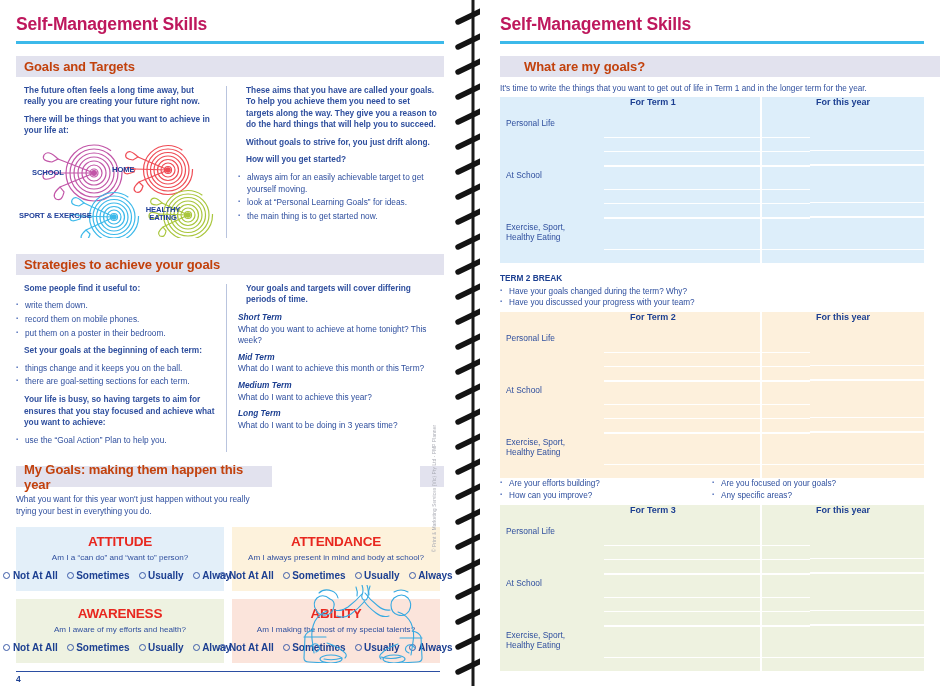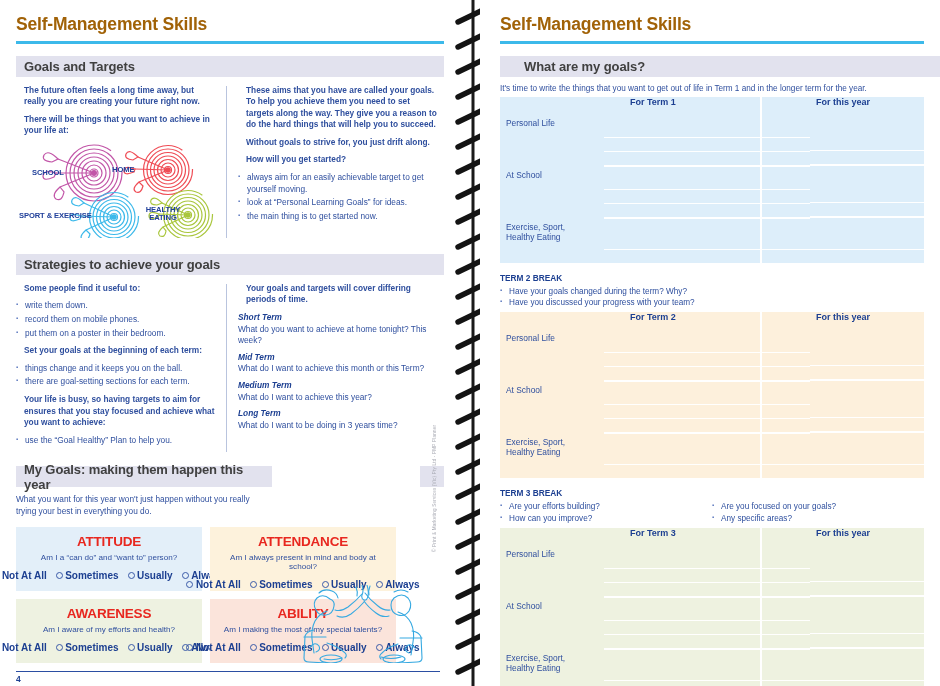--- a/index.html
+++ b/index.html
@@ -7,27 +7,27 @@
        font-family:"Liberation Sans","DejaVu Sans",sans-serif;
        color:#2e4f9e;}
   .spread{position:relative;width:940px;height:686px;background:#ffffff;}
 
   
   .page{position:absolute;top:0;height:686px;background:#fff;}
   .page-left{left:0;width:460px;}
   .page-right{left:480px;width:460px;}
 
   
-  .page-title{font-size:17.5px;font-weight:bold;color:#a16207;
+  .page-title{font-size:17.5px;font-weight:bold;color:#be185d;
               letter-spacing:-0.2px;margin:0;}
   .title-rule{height:2.5px;background:#3cb9ea;margin-top:6px;}
 
   .sec-bar{background:#e2e2ee;height:21px;display:flex;align-items:center;
            padding-left:8px;margin-top:12px;}
-  .sec-bar-title{font-size:13px;font-weight:bold;color:#404040;letter-spacing:-0.1px;}
+  .sec-bar-title{font-size:13px;font-weight:bold;color:#c2410c;letter-spacing:-0.1px;}
 
   
   .bodytext{font-size:8.3px;line-height:11.6px;color:#2f4f9e;}
   .bodytext p{margin:0 0 6px 8px;font-weight:bold;}
   ul.bul{list-style:none;margin:0 0 6px 0;padding:0;}
   ul.bul li{position:relative;padding-left:9px;margin-bottom:2px;
             font-size:8.3px;line-height:11.6px;}
   ul.bul li:before{content:"▪";position:absolute;left:0;top:-1px;
                    font-size:6px;color:#5e7bc0;}
   .lbl{font-weight:bold;color:#1c3f91;font-style:italic;}
@@ -41,21 +41,21 @@
   
   .targets{position:relative;width:205px;height:95px;margin-top:2px;}
   .tgt-label{position:absolute;font-size:7.6px;font-weight:bold;color:#21409a;
              letter-spacing:-0.1px;text-align:center;line-height:8.6px;}
 
   
   .handshake{position:absolute;right:8px;bottom:0;width:150px;height:78px;}
 
   
   .quad{display:flex;flex-wrap:wrap;gap:8px;margin-top:9px;width:424px;}
-  .qbox{width:186px;height:64px;box-sizing:border-box;padding:7px 6px 0 6px;
+  .qbox{width:208px;height:64px;box-sizing:border-box;padding:7px 6px 0 6px;
         text-align:center;}
   .qtitle{font-size:13.5px;font-weight:bold;color:#e8271f;letter-spacing:-0.2px;}
   .qq{font-size:8.1px;color:#2f4f9e;margin-top:4px;}
   .opts{display:flex;justify-content:center;gap:9px;margin-top:8px;}
   .opt{display:flex;align-items:center;gap:2.5px;font-size:10px;
        font-weight:bold;color:#1c3f91;white-space:nowrap;}
   .radio{width:5px;height:5px;border:1px solid #3a5aa8;border-radius:50%;
          display:inline-block;}
 
   
@@ -206,21 +206,21 @@
           <li>record them on mobile phones.</li>
           <li>put them on a poster in their bedroom.</li>
         </ul>
         <p>Set your goals at the beginning of each term:</p>
         <ul class="bul">
           <li>things change and it keeps you on the ball.</li>
           <li>there are goal-setting sections for each term.</li>
         </ul>
         <p>Your life is busy, so having targets to aim for ensures that you stay focused and achieve what you want to achieve:</p>
         <ul class="bul">
-          <li>use the “Goal Healthy” Plan to help you.</li>
+          <li>use the “Goal Action” Plan to help you.</li>
         </ul>
       </div>
 
       <div class="col-div"></div>
 
       <div class="col-r bodytext">
         <p>Your goals and targets will cover differing periods of time.</p>
         <div style="margin-bottom:5px;">
           <div class="lbl">Short Term</div>
           <div>What do you want to achieve at home tonight? This week?</div>
@@ -561,21 +561,20 @@
               </td>
           <td class="writecell">
                 <div class="wline" style="margin-top:17px;border-bottom:1px solid #fff;"></div>
                 <div class="wline" style="border-bottom:none;"></div>
               </td>
         </tr>
       </tbody>
         </table>
     </div>
 
-    <div class="breakhead">TERM 3 BREAK</div>
     <div class="bul2cols">
       <ul class="bul2">
         <li>Are your efforts building?</li>
         <li>How can you improve?</li>
       </ul>
       <ul class="bul2">
         <li>Are you focused on your goals?</li>
         <li>Any specific areas?</li>
       </ul>
     </div>

